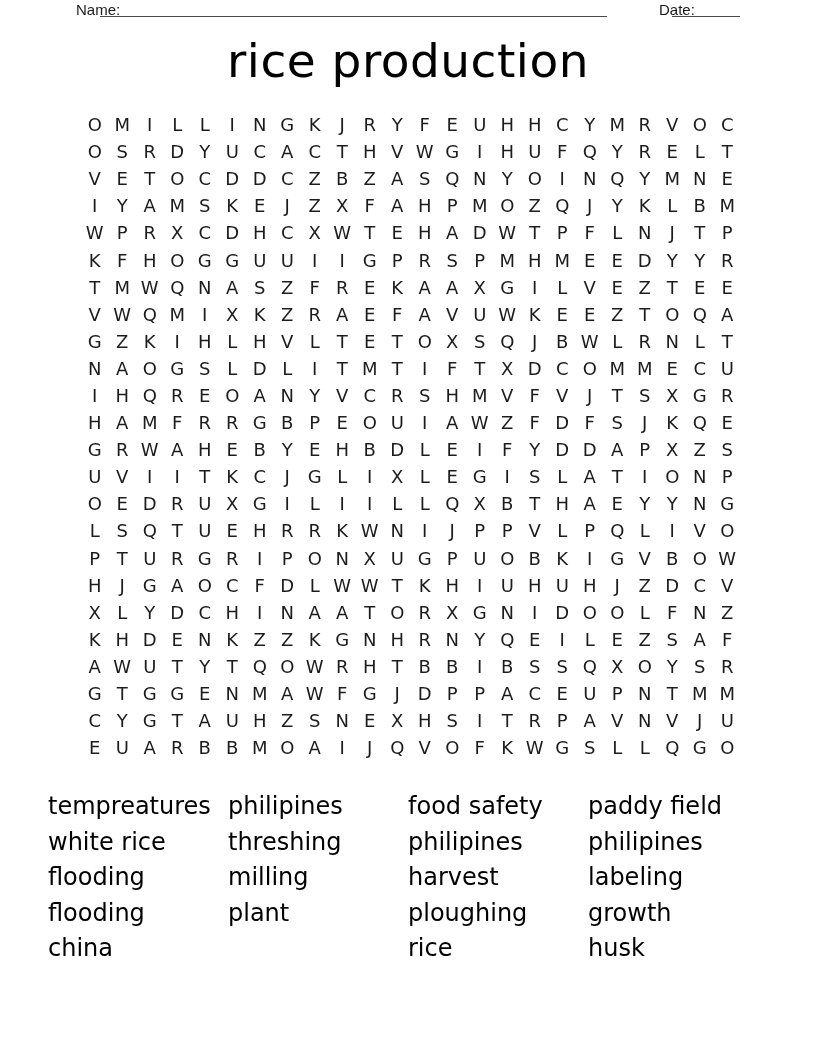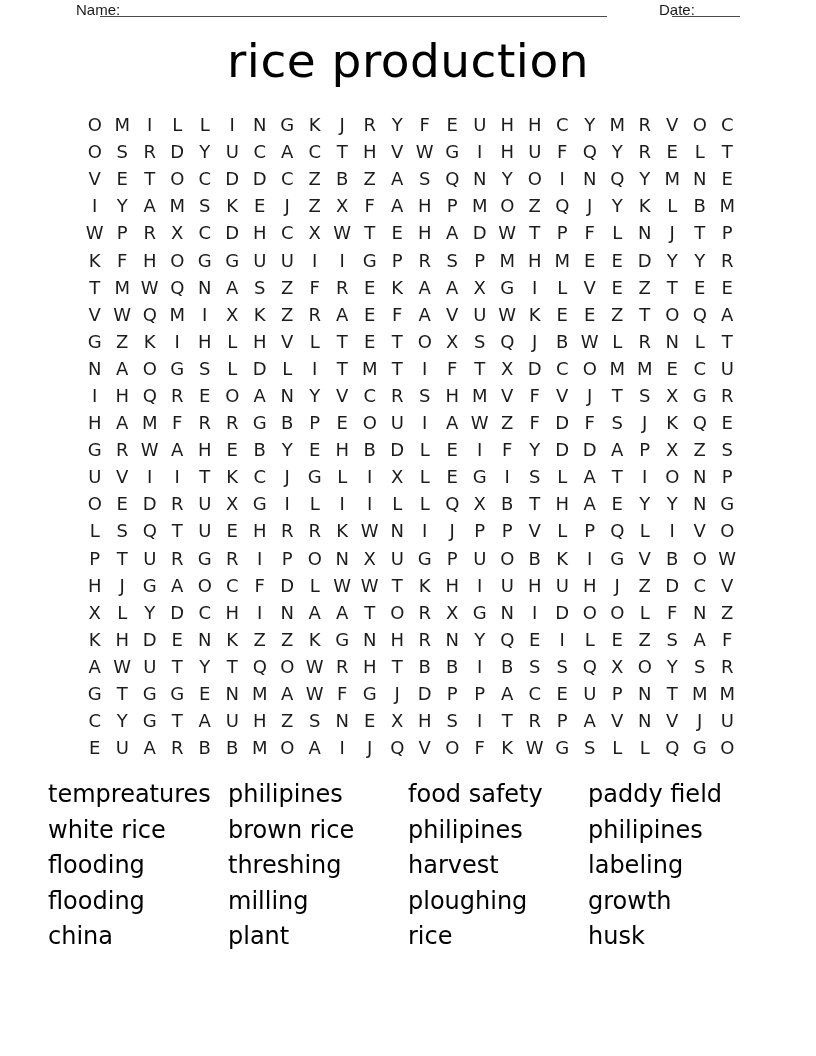--- a/index.html
+++ b/index.html
@@ -58,21 +58,21 @@
     font-size: 18px;
     color: #1c1c1c;
   }
 
   
   .words {
     position: absolute;
     left: 48px; top: 777px;
     display: flex;
   }
-  .word-col { width: 180px; }
+  .word-col { width: 180px; margin-top: 12px; }
   .word {
     font-size: 24px;
     line-height: 35.6px;
     color: #000;
     white-space: nowrap;
   }
 </style>
 </head>
 <body>
 
@@ -667,21 +667,20 @@
   <div class="words" id="word-list">
       <div class="word-col">
         <div class="word">tempreatures</div>
         <div class="word">white rice</div>
         <div class="word">flooding</div>
         <div class="word">flooding</div>
         <div class="word">china</div>
       </div>
       <div class="word-col">
         <div class="word">philipines</div>
-        <div class="word">brown rice</div>
         <div class="word">threshing</div>
         <div class="word">milling</div>
         <div class="word">plant</div>
       </div>
       <div class="word-col">
         <div class="word">food safety</div>
         <div class="word">philipines</div>
         <div class="word">harvest</div>
         <div class="word">ploughing</div>
         <div class="word">rice</div>

